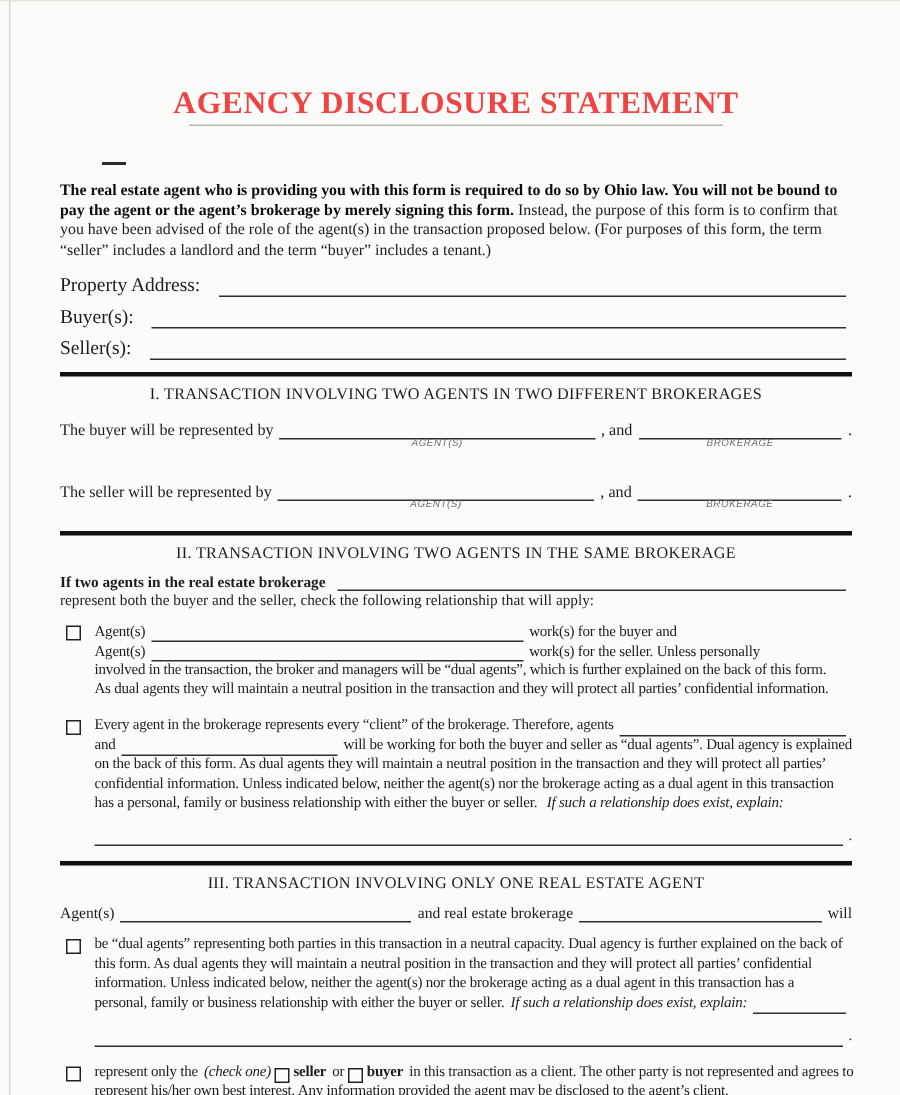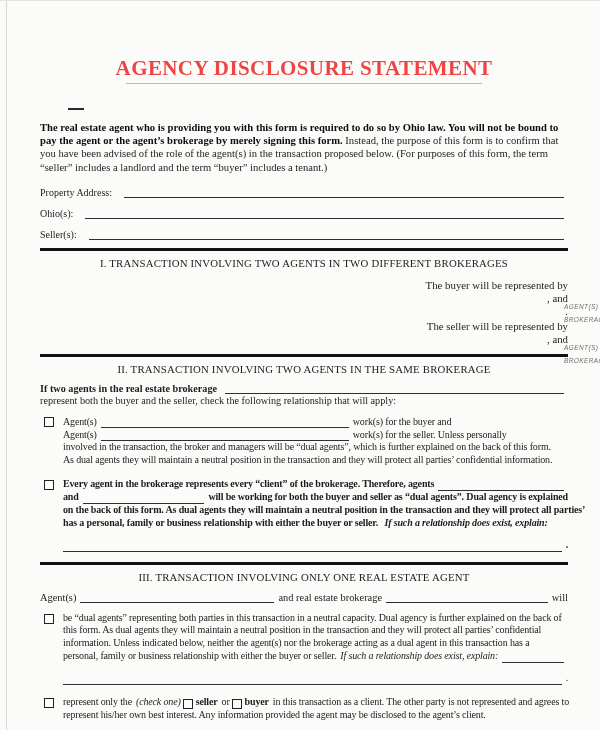--- a/index.html
+++ b/index.html
@@ -16,27 +16,27 @@
   .content{position:absolute;left:40px;top:0;width:528px;}
   .doc-title{
     margin-top:56px;text-align:center;
     font-size:21px;font-weight:bold;letter-spacing:0.4px;
     color:#ef4444;
   }
   .title-underline{width:356px;height:1px;background:#b9b9b2;margin:2px auto 0;}
   .dash-mark{width:16px;height:2px;background:#2a2a2a;margin:24px 0 0 28px;}
   .intro{margin-top:11px;font-size:10.6px;line-height:13.2px;text-align:left;}
   .intro b{color:#0d0d0d;}
-  .frow{display:flex;align-items:flex-end;margin-top:7px;height:14px;font-size:10px;}
+  .frow{display:flex;align-items:flex-end;margin-top:7px;height:14px;font-size:13px;}
   .frow .lbl{margin-right:8px;white-space:nowrap;}
   .blank{flex:1;border-bottom:1px solid #2f2f2f;height:12px;margin:0 4px;min-width:0;}
   .blank.fixed{flex:0 0 auto;}
   .rule{height:3px;background:#111;margin-top:8px;}
   .sec-head{margin-top:6px;text-align:center;font-weight:normal;font-size:10.8px;letter-spacing:0.2px;}
-  .si-row{display:flex;align-items:flex-end;font-size:10.8px;margin-top:10px;height:14px;flex-direction:column;}
+  .si-row{display:flex;align-items:flex-end;font-size:10.8px;margin-top:10px;height:14px;}
   .si-row .txt{white-space:nowrap;}
   .cblank{position:relative;border-bottom:1px solid #2f2f2f;height:12px;margin:0 4px;}
   .cblank .cap{
     position:absolute;top:12px;left:0;right:0;text-align:center;
     font-family:"Liberation Sans", sans-serif;font-style:italic;
     font-size:6.5px;color:#6f6f6f;letter-spacing:0.4px;
   }
   .cblank.agent{flex:1.55;}
   .cblank.broker{flex:1;}
   .gap-caption{height:12px;}
@@ -76,21 +76,21 @@
   <div class="dash-mark"></div>
 
   <p class="intro"><b>The real estate agent who is providing you with this form is required to do so by Ohio law.  You will not be bound to pay the agent or the agent’s brokerage by merely signing this form.</b>
     <span>Instead, the purpose of this form is to confirm that you have been advised of the role of the agent(s) in the transaction proposed below.  (For purposes of this form, the term “seller” includes a landlord and the term “buyer” includes a tenant.)</span></p>
 
   <div class="frow">
     <span class="lbl">Property Address:</span>
     <span class="blank"></span>
   </div>
   <div class="frow">
-    <span class="lbl">Ohio(s):</span>
+    <span class="lbl">Buyer(s):</span>
     <span class="blank"></span>
   </div>
   <div class="frow">
     <span class="lbl">Seller(s):</span>
     <span class="blank"></span>
   </div>
 
   <div class="rule"></div>
 
   <div class="sec-head">I. TRANSACTION INVOLVING TWO AGENTS IN TWO DIFFERENT BROKERAGES</div>
@@ -142,33 +142,34 @@
       <div class="olflex">
         <span class="txt">Agent(s)</span>
         <span class="blank fixed" style="width:248px;"></span>
         <span class="txt">work(s) for the seller.  Unless personally</span>
       </div>
       <div class="oline">involved in the transaction, the broker and managers will be “dual agents”, which is further explained on the back of this form.</div>
       <div class="oline">As dual agents they will maintain a neutral position in the transaction and they will protect all parties’ confidential information.</div>
     </div>
   </div>
 
-  <div class="opt" style="margin-top:11px;font-weight:bold;">
+  <div class="opt" style="margin-top:11px;">
     <span class="cb"></span>
     <div class="optbody">
       <div class="olflex">
         <span class="txt">Every agent in the brokerage represents every “client” of the brokerage.  Therefore, agents</span>
         <span class="blank"></span>
       </div>
       <div class="olflex">
         <span class="txt">and</span>
         <span class="blank"></span>
         <span class="txt">will be working for both the buyer and seller as “dual agents”.  Dual agency is explained</span>
       </div>
       <div class="oline">on the back of this form.  As dual agents they will maintain a neutral position in the transaction and they will protect all parties’</div>
+      <div class="oline">confidential information.  Unless indicated below, neither the agent(s) nor the brokerage acting as a dual agent in this transaction</div>
       <div class="oline">
         <span>has a personal, family or business relationship with either the buyer or seller.</span>
         <span class="it ml4">If such a relationship does exist, explain:</span>
       </div>
       <div class="blankrow">
         <span class="blank" style="margin-left:0;"></span>
         <span>.</span>
       </div>
     </div>
   </div>

